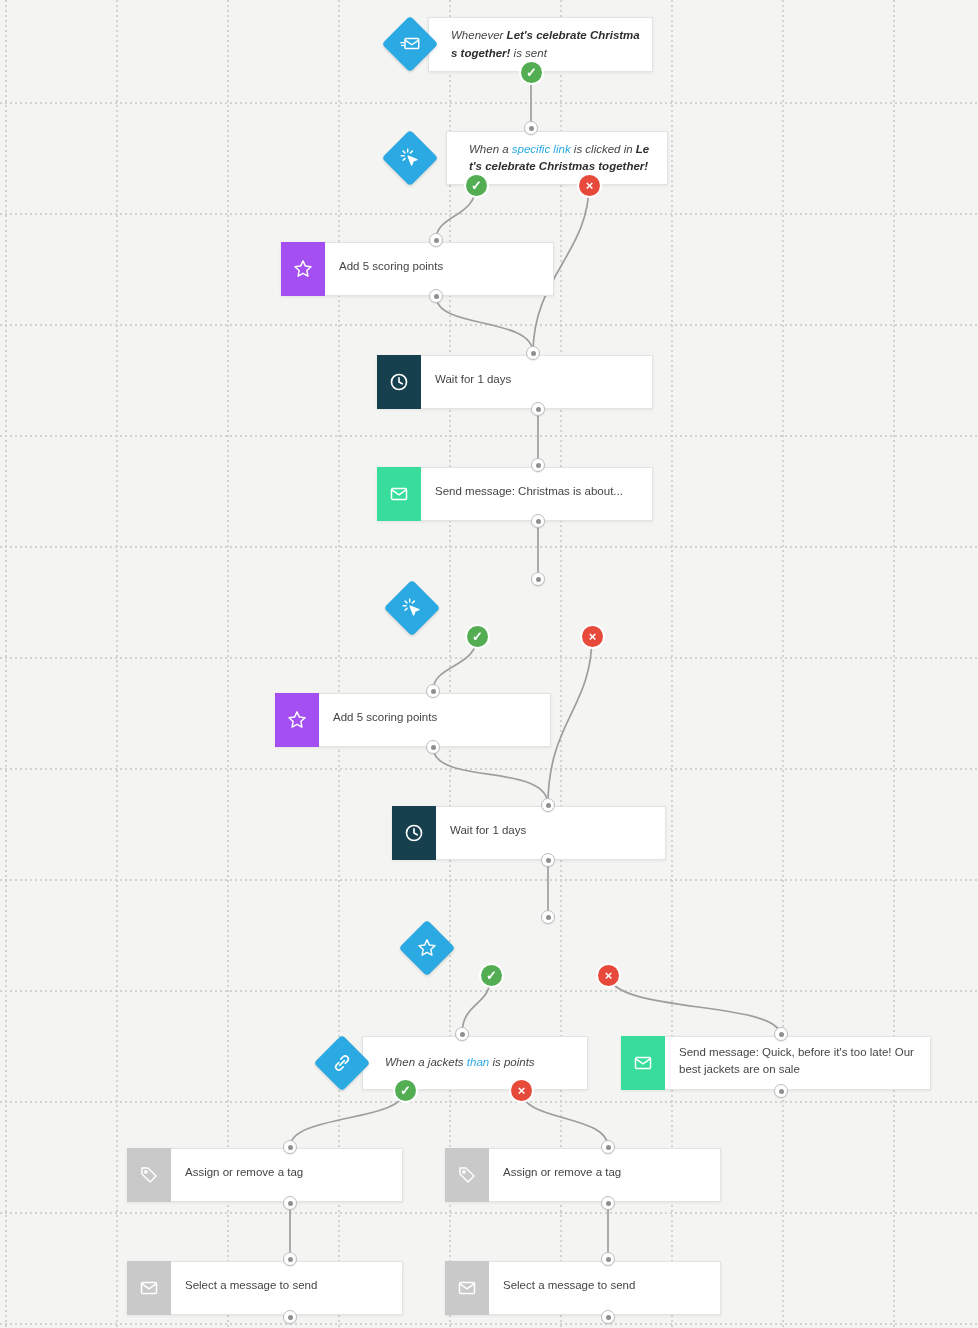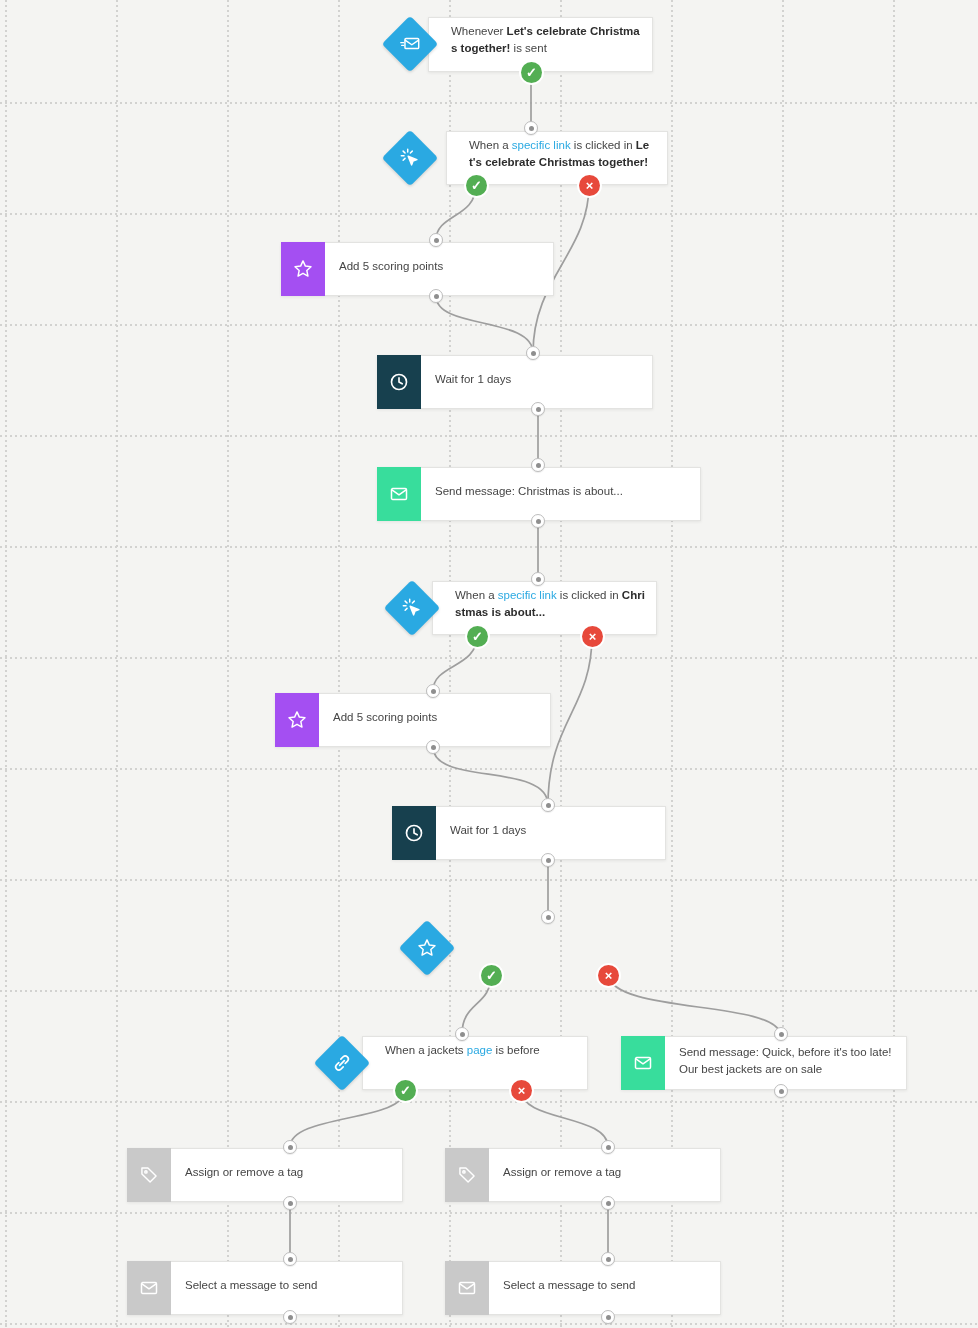--- a/index.html
+++ b/index.html
@@ -9,22 +9,22 @@
     background-color:#f4f4f2;
     background-image:
       radial-gradient(circle at 1px 1px, #d2d2d0 0.9px, rgba(0,0,0,0) 1.3px),
       radial-gradient(circle at 1px 1px, #d2d2d0 0.9px, rgba(0,0,0,0) 1.3px);
     background-size:111px 5px, 5px 111px;
     background-position:5px 0, 0 102px;
   }
   .wires{position:absolute;left:0;top:0;z-index:1;}
   .wire{stroke:#9e9e9e;stroke-width:1.7;fill:none;}
   .card{position:absolute;z-index:2;background:#fff;border:1px solid #e3e3e1;
-    box-shadow:0 1px 3px rgba(0,0,0,.07);box-sizing:border-box;display:flex;align-items:flex-start;
-    font-size:11.5px;color:#454545;line-height:1.5;}
+    box-shadow:0 1px 3px rgba(0,0,0,.07);box-sizing:border-box;display:flex;align-items:center;
+    font-size:11.5px;color:#454545;line-height:1.5;font-style:italic;}
   .dcard{padding:5px 9px 5px 22px;}
   .txt{width:100%;}
   .brk{word-break:break-all;}
   .nowrap{white-space:nowrap;}
   strong{color:#2d2d2d;}
   .lnk{color:#2aa9e2;}
   .sq-node{position:absolute;z-index:2;display:flex;box-shadow:0 1px 3px rgba(0,0,0,.07);}
   .sq-icon{width:44px;height:54px;flex:none;display:flex;align-items:center;justify-content:center;}
   .sq-card{background:#fff;border:1px solid #e3e3e1;border-left:none;box-sizing:border-box;height:54px;
     display:flex;align-items:center;padding:1px 10px 5px 14px;font-size:11.5px;color:#454545;line-height:1.5;}
@@ -118,28 +118,25 @@
       </div>
   </div>
 
   <div class="sq-node" style="left:377px;top:467px">
     <div class="sq-icon ic-green">
       <svg width="20" height="20" viewBox="0 0 24 24" fill="none" stroke="#fff" stroke-width="1.8" stroke-linecap="round" stroke-linejoin="round">
           <rect x="3" y="5.5" width="18" height="13" rx="1.5"></rect>
           <path d="M3.5 7l8.5 6 8.5-6"></path>
         </svg>
     </div>
-    <div class="sq-card nowrap" style="width:280px">
+    <div class="sq-card nowrap" style="width:232px">
         <span>Send message: Christmas is about...</span>
       </div>
   </div>
 
-  <div class="card dcard" style="left:432px;top:581px;width:225px;height:54px">
-    <div class="txt brk"><span>When a </span><span class="lnk">specific link</span><span> is clicked in </span><strong>Christmas is about...</strong></div>
-  </div>
   <div class="diamond" style="left:392px;top:588px">
     <div class="di">
       <svg width="22" height="22" viewBox="0 0 24 24" fill="none" stroke="#fff" stroke-width="1.6" stroke-linecap="round">
           <path d="M9.5 2.5v3M2.5 9.5h3M4.5 4.5l2.1 2.1M14.5 4.5l-2.1 2.1M4.5 14.5l2.1-2.1"></path>
           <path d="M10 10l9.5 3.8-4.2 1.5L13.8 19.5z" fill="#fff" stroke-linejoin="round"></path>
         </svg>
     </div>
   </div>
 
   <div class="sq-node" style="left:275px;top:693px">
@@ -167,40 +164,40 @@
 
   <div class="diamond" style="left:407px;top:928px">
     <div class="di">
       <svg width="22" height="22" viewBox="0 0 24 24" fill="none" stroke="#fff" stroke-width="1.6" stroke-linejoin="round">
           <path d="M12 3.2l2.6 5.6 6.1.7-4.5 4.2 1.2 6-5.4-3-5.4 3 1.2-6-4.5-4.2 6.1-.7z"></path>
         </svg>
     </div>
   </div>
 
   <div class="card dcard" style="left:362px;top:1036px;width:226px;height:54px">
-    <div class="txt nowrap"><span>When a jackets </span><span class="lnk">page</span><span> is before</span></div>
+    <div class="txt nowrap"><span>When a jackets </span><span class="lnk">than</span><span> is points</span></div>
   </div>
   <div class="diamond" style="left:322px;top:1043px">
     <div class="di">
       <svg width="22" height="22" viewBox="0 0 24 24" fill="none" stroke="#fff" stroke-width="1.8" stroke-linecap="round">
           <path d="M9.5 14.5l5-5"></path>
           <path d="M8.5 11.5L6 14a3.4 3.4 0 0 0 4.8 4.8l2.5-2.5"></path>
           <path d="M15.5 12.5L18 10a3.4 3.4 0 0 0-4.8-4.8L10.7 7.7"></path>
         </svg>
     </div>
   </div>
 
   <div class="sq-node" style="left:621px;top:1036px">
     <div class="sq-icon ic-green">
       <svg width="20" height="20" viewBox="0 0 24 24" fill="none" stroke="#fff" stroke-width="1.8" stroke-linecap="round" stroke-linejoin="round">
           <rect x="3" y="5.5" width="18" height="13" rx="1.5"></rect>
           <path d="M3.5 7l8.5 6 8.5-6"></path>
         </svg>
     </div>
-    <div class="sq-card" style="width:242px">
+    <div class="sq-card" style="width:266px">
         <span>Send message: Quick, before it's too late! Our best jackets are on sale</span>
       </div>
   </div>
 
   <div class="sq-node" style="left:127px;top:1148px">
     <div class="sq-icon ic-gray">
       <svg width="20" height="20" viewBox="0 0 24 24" fill="none" stroke="#fff" stroke-width="1.7" stroke-linejoin="round">
           <path d="M3.5 3.5h7.2l9.8 9.8-7.2 7.2-9.8-9.8z"></path>
           <circle cx="8.3" cy="8.3" r="1.4"></circle>
         </svg>

